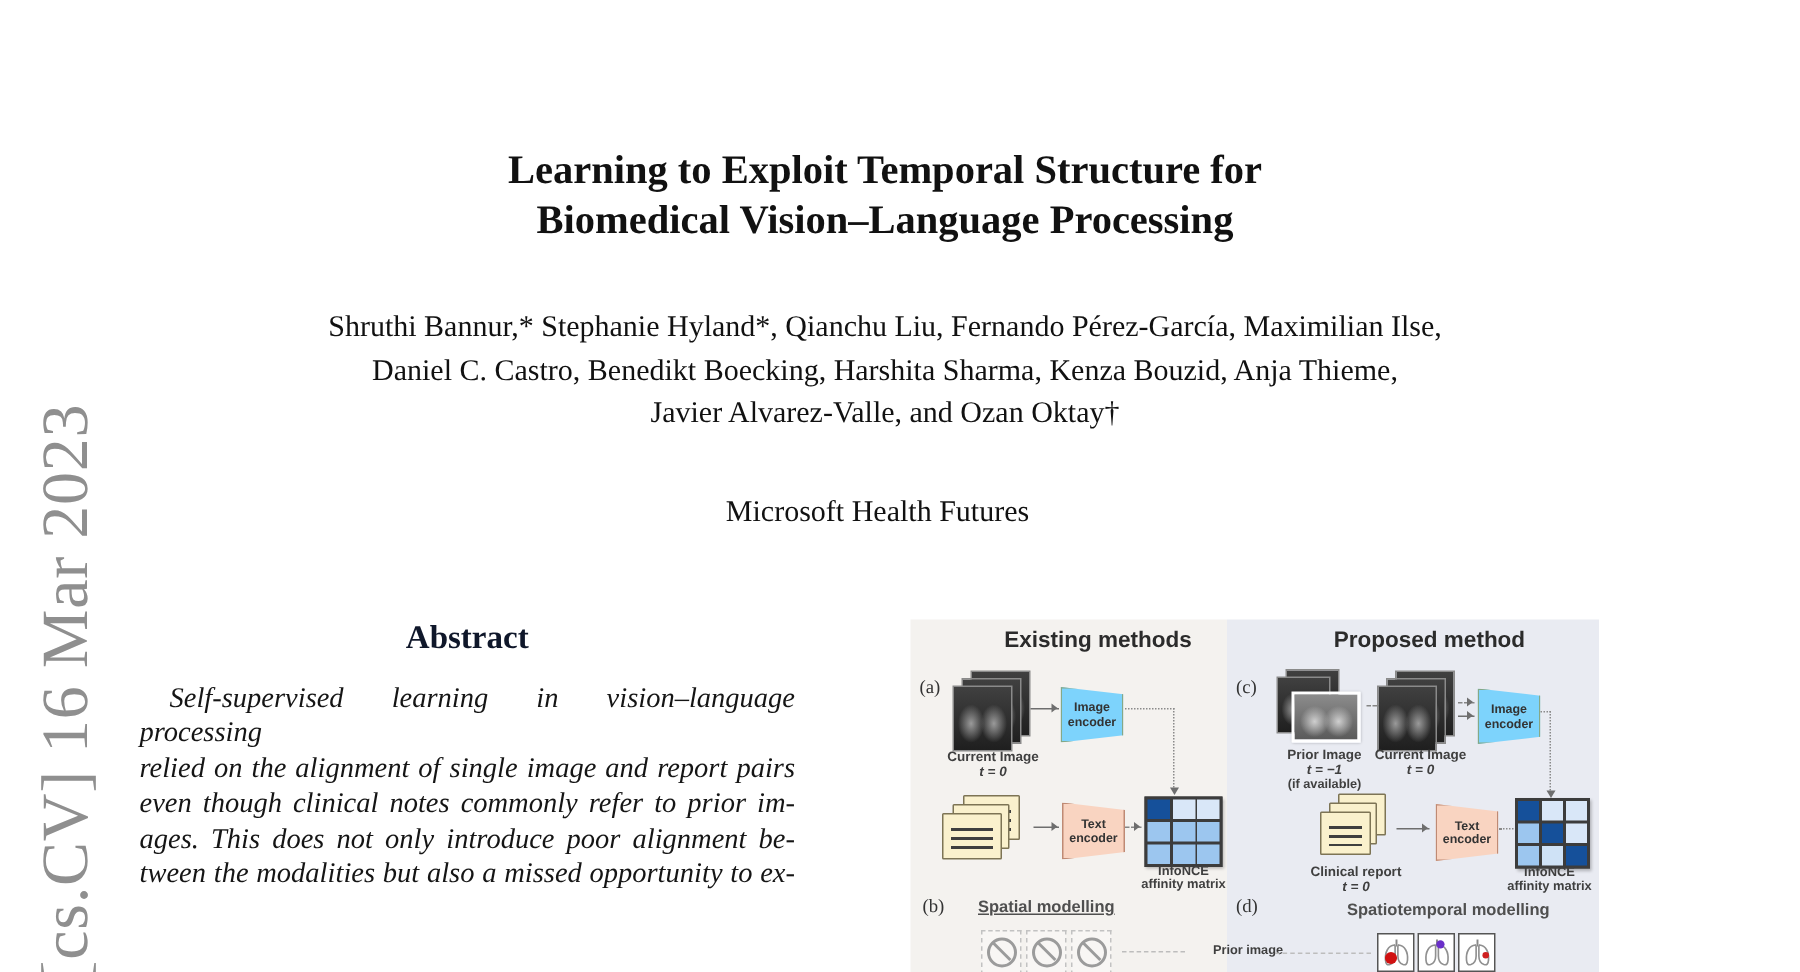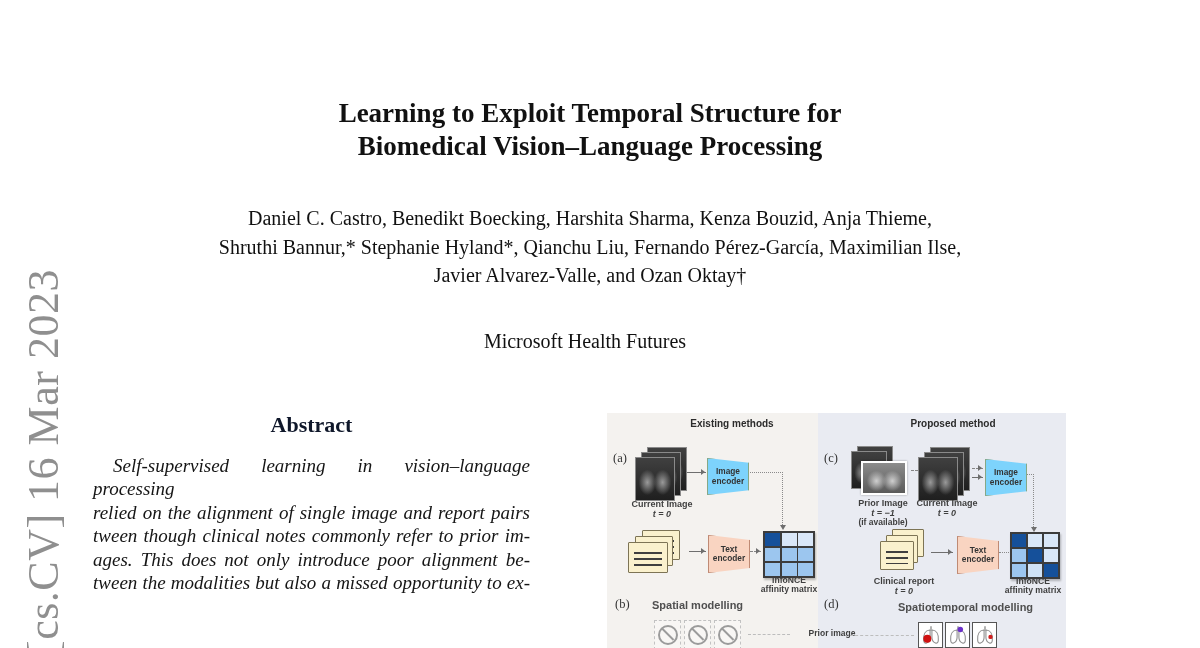--- a/index.html
+++ b/index.html
@@ -21,21 +21,21 @@
   .abstract h2{margin:0;text-align:center;font-size:22px;line-height:26px;color:#0f172a;}
   .abs-lines{margin-top:16px;font-style:italic;font-size:19px;line-height:23.4px;color:#151515;}
   .abs-line{text-align:justify;text-align-last:justify;white-space:normal;font-family:Liberation Serif, serif;}
   .abs-line.first{text-indent:20px;}
   
   .figure{position:absolute;left:607px;top:413px;width:459px;height:235px;
         font-family:"Liberation Sans",sans-serif;color:#3b3b3b;}
   .panel{position:absolute;top:0;height:235px;}
   .panel-existing{left:0;width:211px;background:#f4f2ef;}
   .panel-proposed{left:211px;width:248px;background:#e9ebf2;}
-  .panel-header{position:absolute;top:5px;font-size:10px;font-weight:bold;color:#2b2b2b;text-align:center;}
+  .panel-header{position:absolute;top:5px;font-size:15px;font-weight:bold;color:#2b2b2b;text-align:center;}
   .plabel{position:absolute;font-family:"Liberation Serif",serif;font-size:12.5px;color:#333;}
   .small-label{position:absolute;text-align:center;font-size:9px;font-weight:bold;line-height:9.5px;color:#3f3f3f;}
   .tlabel{font-style:italic;font-weight:bold;}
   .note{font-weight:bold;font-size:8.5px;}
   
   .stack{position:absolute;}
   .im{position:absolute;width:38px;height:42px;border:1px solid #8a8a8a;
       background:radial-gradient(ellipse 32% 42% at 30% 58%, #9a9a9a, rgba(0,0,0,0) 72%),
                  radial-gradient(ellipse 32% 42% at 70% 58%, #9a9a9a, rgba(0,0,0,0) 72%),
                  linear-gradient(#404040,#1f1f1f);}
@@ -87,33 +87,33 @@
 <div class="page">
 
   <div class="arxiv-stamp">[cs.CV] 16 Mar 2023</div>
 
   <div class="title">
     <span>Learning to Exploit Temporal Structure for</span><br>
     <span>Biomedical Vision–Language Processing</span>
   </div>
 
   <div class="authors">
+    <div>Shruthi Bannur,* Stephanie Hyland*, Qianchu Liu, Fernando Pérez-García, Maximilian Ilse,</div>
     <div>Daniel C. Castro, Benedikt Boecking, Harshita Sharma, Kenza Bouzid, Anja Thieme,</div>
-    <div>Shruthi Bannur,* Stephanie Hyland*, Qianchu Liu, Fernando Pérez-García, Maximilian Ilse,</div>
     <div>Javier Alvarez-Valle, and Ozan Oktay†</div>
   </div>
 
   <div class="affiliation">Microsoft Health Futures</div>
 
   <div class="abstract">
     <h2>Abstract</h2>
     <div class="abs-lines">
       <div class="abs-line first">Self-supervised learning in vision–language processing</div>
       <div class="abs-line">relied on the alignment of single image and report pairs</div>
-      <div class="abs-line">tween though clinical notes commonly refer to prior im-</div>
+      <div class="abs-line">even though clinical notes commonly refer to prior im-</div>
       <div class="abs-line">ages. This does not only introduce poor alignment be-</div>
       <div class="abs-line">tween the modalities but also a missed opportunity to ex-</div>
 
     </div>
   </div>
 
   <div class="figure">
 
     <div class="panel panel-existing">
       <div class="panel-header" style="left:40px;width:170px;">Existing methods</div>
@@ -168,21 +168,21 @@
           <div class="mcell" style="background: rgb(156, 198, 239);"></div>
           <div class="mcell" style="background: rgb(156, 198, 239);"></div>
           <div class="mcell" style="background: rgb(156, 198, 239);"></div>
         </div>
       <div class="small-label" style="left:132px;top:163px;width:100px;font-size:8.6px;line-height:8.8px;">
         <div>InfoNCE</div>
         <div>affinity matrix</div>
       </div>
 
       <div class="plabel" style="left:8px;top:184px;">(b)</div>
-      <div class="mod-title" style="left:45px;top:186px;">Spatial modelling</div>
+      <div class="mod-title" style="left:45px;top:186px;text-decoration:underline;">Spatial modelling</div>
       <div class="dbox" style="left:47px;top:207px;">
           <div class="nosym"></div>
         </div>
       <div class="dbox" style="left:77px;top:207px;">
           <div class="nosym"></div>
         </div>
       <div class="dbox" style="left:107px;top:207px;">
           <div class="nosym"></div>
         </div>
       <div class="dashline-h" style="left:141px;top:221px;width:42px;"></div>

